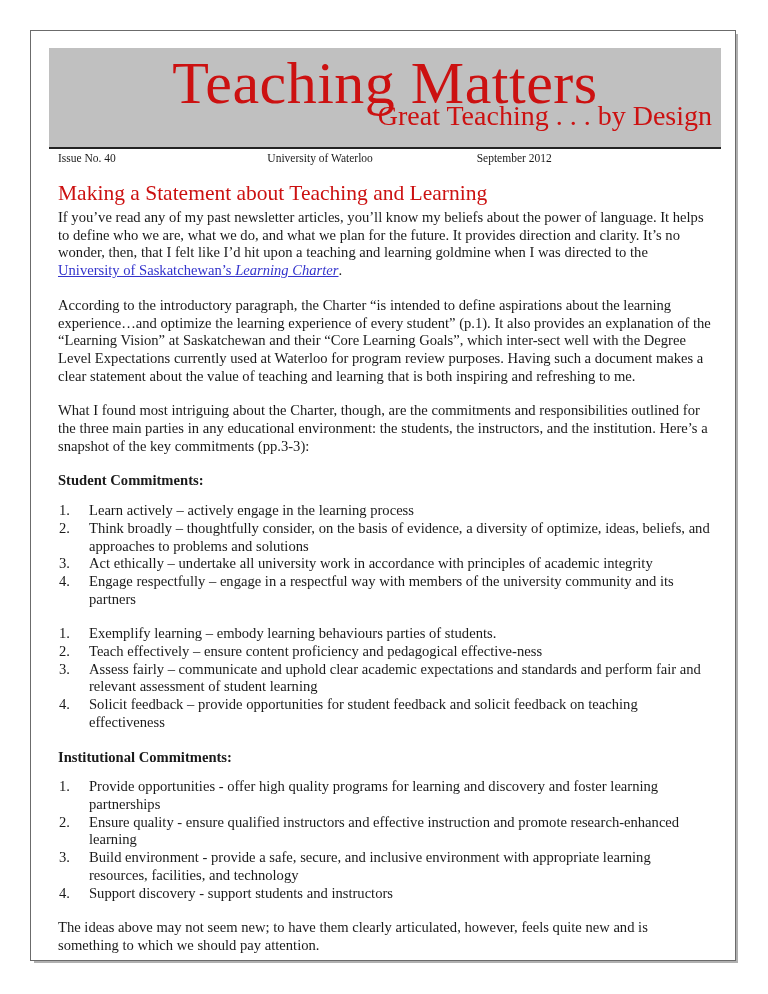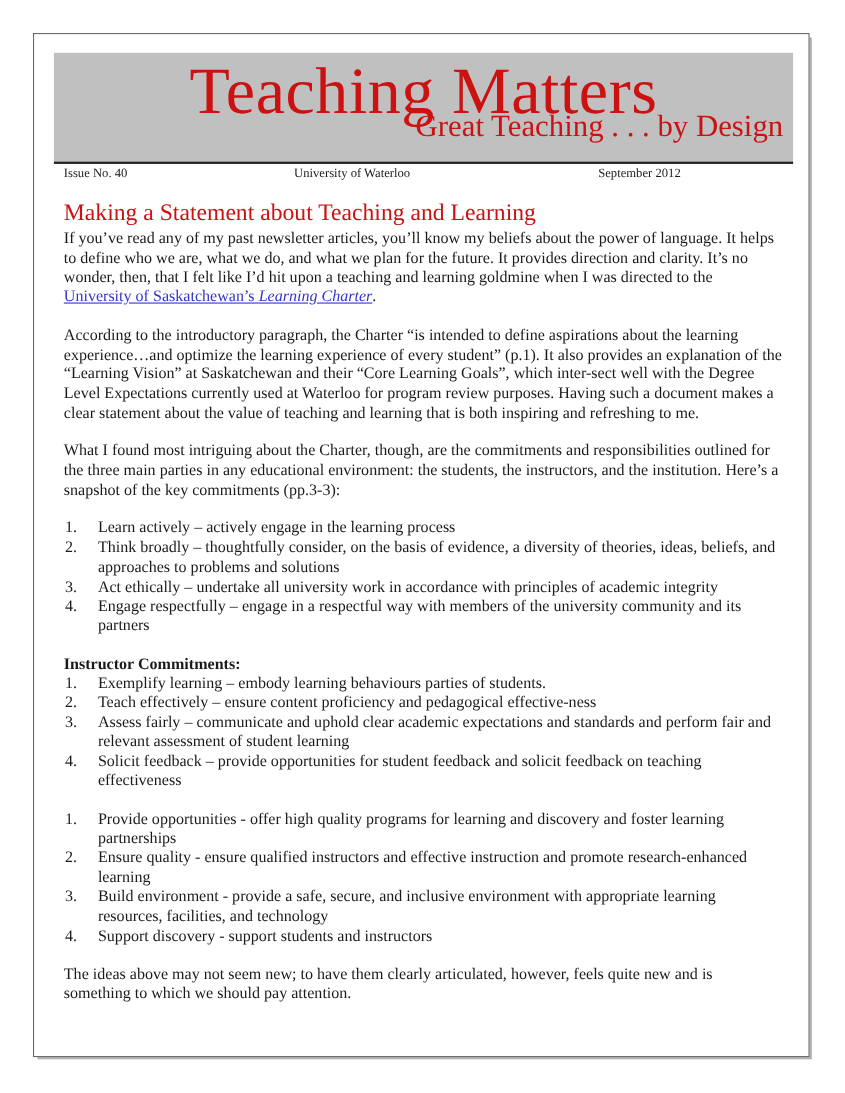--- a/index.html
+++ b/index.html
@@ -34,32 +34,32 @@
   .masthead-tagline{
     position:absolute;right:9px;bottom:16px;
     font-size:28px;line-height:30px;color:var(--red);
   }
   .info-row{
     display:flex;margin:2px 26px 0 27px;font-size:11.5px;line-height:15px;
   }
   .info-row .cell{flex:1;}
   .info-row .cell.left{text-align:left;}
   .info-row .cell.center{text-align:left;}
-  .info-row .cell.right{text-align:center;padding-right:23px;}
+  .info-row .cell.right{text-align:left;padding-right:23px;}
   .content{margin:15px 23px 0 27px;}
   .article-heading{
     font-size:21.5px;line-height:25px;font-weight:normal;color:var(--red);
     margin:0 0 3px 0;
   }
   .content p{font-size:14.6px;line-height:17.7px;margin:0 0 17px 0;}
   .content p.closing{margin-bottom:0;}
   a.doc-link{color:var(--link);text-decoration:underline;cursor:pointer;}
   a.doc-link em{font-style:italic;margin-top:32px;}
   .section-title{font-size:14.6px;line-height:17.7px;font-weight:bold;}
-  ol.commit-list{list-style:none;counter-reset:item;margin:0 0 17px 0;}
+  ol.commit-list{list-style:none;counter-reset:item;margin:12px 0 17px 0;}
   ol.commit-list li{
     counter-increment:item;position:relative;padding-left:31px;
     font-size:14.6px;line-height:17.7px;
   }
   ol.commit-list li::before{
     content:counter(item) ".";position:absolute;left:1px;top:0;
   }
 </style>
 </head>
 <body>
@@ -81,39 +81,40 @@
 
     <h1 class="article-heading">Making a Statement about Teaching and Learning</h1>
 
     <p><span>If you’ve read any of my past newsletter articles, you’ll know my beliefs about the power of language. It helps to define who we are, what we do, and what we plan for the future. It provides direction and clarity. It’s no wonder, then, that I felt like I’d hit upon a teaching and learning goldmine when I was directed to the </span><a class="doc-link" href="#"><span>University of Saskatchewan’s </span><em>Learning Charter</em></a><span>.</span></p>
 
     <p>According to the introductory paragraph, the Charter “is intended to define aspirations about the learning experience…and optimize the learning experience of every student” (p.1). It also provides an explanation of the “Learning Vision” at Saskatchewan and their “Core Learning Goals”, which inter-sect well with the Degree Level Expectations currently used at Waterloo for program review purposes. Having such a document makes a clear statement about the value of teaching and learning that is both inspiring and refreshing to me.</p>
 
     <p>What I found most intriguing about the Charter, though, are the commitments and responsibilities outlined for the three main parties in any educational environment: the students, the instructors, and the institution. Here’s a snapshot of the key commitments (pp.3-3):</p>
 
     <div class="section">
+      <div class="section-title">Student Commitments:</div>
       <ol class="commit-list">
         <li>Learn actively – actively engage in the learning process</li>
-        <li>Think broadly – thoughtfully consider, on the basis of evidence, a diversity of theories, ideas, beliefs, and approaches to problems and solutions</li>
+        <li>Think broadly – thoughtfully consider, on the basis of evidence, a diversity of optimize, ideas, beliefs, and approaches to problems and solutions</li>
         <li>Act ethically – undertake all university work in accordance with principles of academic integrity</li>
         <li>Engage respectfully – engage in a respectful way with members of the university community and its partners</li>
       </ol>
     </div>
 
     <div class="section">
-      <div class="section-title">Instructor Commitments:</div>
       <ol class="commit-list">
         <li>Exemplify learning – embody learning behaviours parties of students.</li>
         <li>Teach effectively – ensure content proficiency and pedagogical effective-ness</li>
         <li>Assess fairly – communicate and uphold clear academic expectations and standards and perform fair and relevant assessment of student learning</li>
         <li>Solicit feedback – provide opportunities for student feedback and solicit feedback on teaching effectiveness</li>
       </ol>
     </div>
 
     <div class="section">
+      <div class="section-title">Institutional Commitments:</div>
       <ol class="commit-list">
         <li>Provide opportunities - offer high quality programs for learning and discovery and foster learning partnerships</li>
         <li>Ensure quality - ensure qualified instructors and effective instruction and promote research-enhanced learning</li>
         <li>Build environment - provide a safe, secure, and inclusive environment with appropriate learning resources, facilities, and technology</li>
         <li>Support discovery - support students and instructors</li>
       </ol>
     </div>
 
     <p class="closing">The ideas above may not seem new; to have them clearly articulated, however, feels quite new and is something to which we should pay attention.</p>
 

